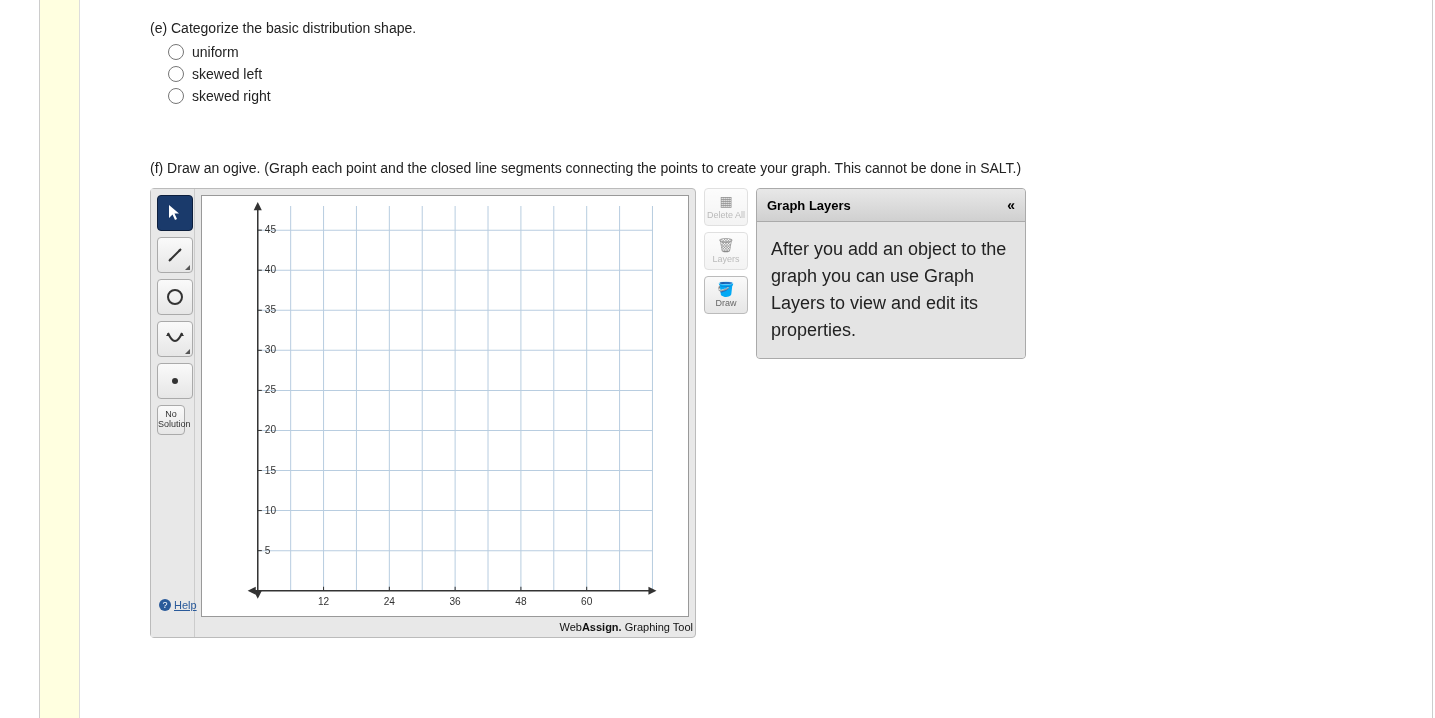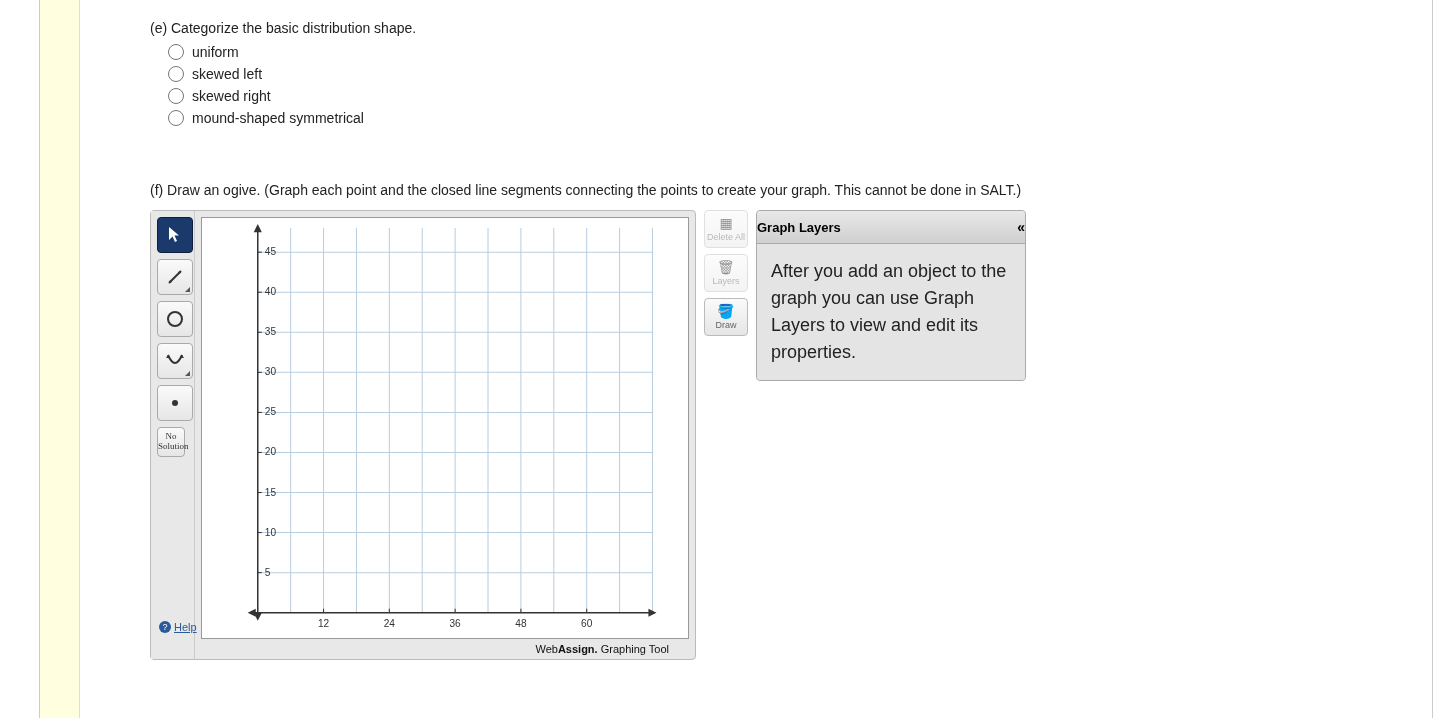--- a/index.html
+++ b/index.html
@@ -109,21 +109,20 @@
   width: 28px;
   text-align: center;
   font-size: 9px;
   color: #333;
   background: linear-gradient(#fafafa,#e6e6e6);
   border: 1px solid #aaa;
   border-radius: 4px;
   padding: 4px 0;
   line-height: 1.1;
   cursor: pointer;
-  font-family: Liberation Serif, serif;
 }
 .help-link {
   position: absolute;
   left: 8px;
   bottom: 26px;
   font-size: 11px;
   color: #2a5a9a;
   text-decoration: underline;
   display: flex;
   align-items: center;
@@ -138,21 +137,21 @@
 }
 .plot-area {
   flex: 1;
   background: #fff;
   margin: 6px 6px 20px 6px;
   border: 1px solid #999;
   position: relative;
 }
 .footer-text {
   position: absolute;
-  right: 26px;
+  right: 2px;
   bottom: 4px;
   font-size: 11px;
   color: #111;
 }
 .footer-text b { font-weight: bold; }
 .right-buttons {
   display: flex;
   flex-direction: column;
   gap: 6px;
 }
@@ -175,21 +174,21 @@
   width: 270px;
   background: #d8d8d8;
   border: 1px solid #aaa;
   border-radius: 4px;
   overflow: hidden;
   align-self: flex-start;
 }
 .layers-header {
   background: linear-gradient(#e8e8e8,#d0d0d0);
   border-bottom: 1px solid #aaa;
-  padding: 8px 0;
+  padding: 8px 10px;
   font-size: 13px;
   font-weight: bold;
   display: flex;
   justify-content: space-between;
   align-items: center;
 }
 .layers-header .collapse { font-size: 14px; cursor: pointer; }
 .layers-body {
   padding: 14px;
   font-size: 18px;
@@ -213,24 +212,20 @@
       <input type="radio" name="q-e" style="">
       <span>uniform</span>
     </label>
     <label class="option">
       <input type="radio" name="q-e" style="">
       <span>skewed left</span>
     </label>
     <label class="option">
       <input type="radio" name="q-e" style="">
       <span>skewed right</span>
-    </label>
-    <label class="option">
-      <input type="radio" name="q-e" style="">
-      <span>mound-shaped symmetrical</span>
     </label>
   </div>
 
   <div class="part-f">
     <div class="question-text">(f) Draw an ogive. (Graph each point and the closed line segments connecting the points to create your graph. This cannot be done in SALT.)</div>
 
     <div class="graph-wrapper">
 
       <div class="graph-widget">
         <div class="toolbar-left">

